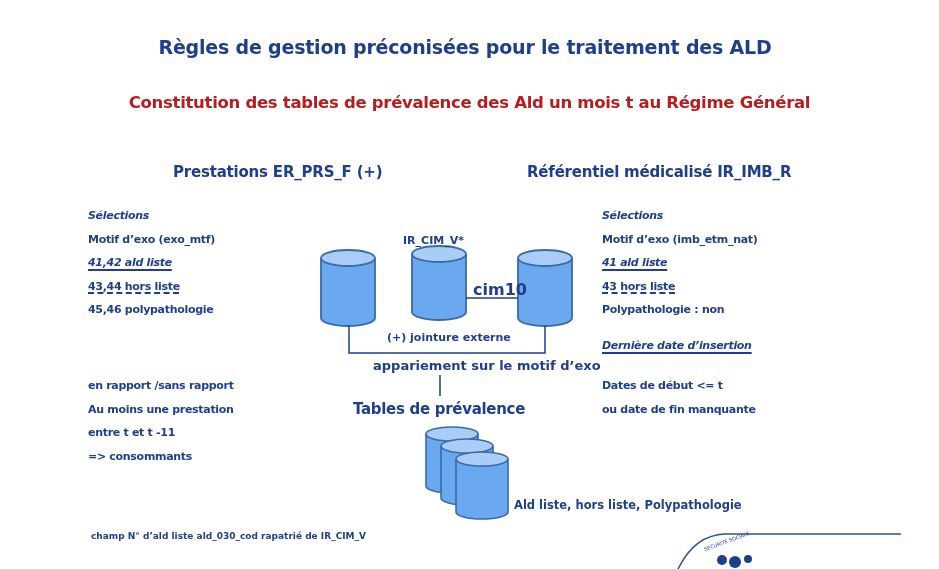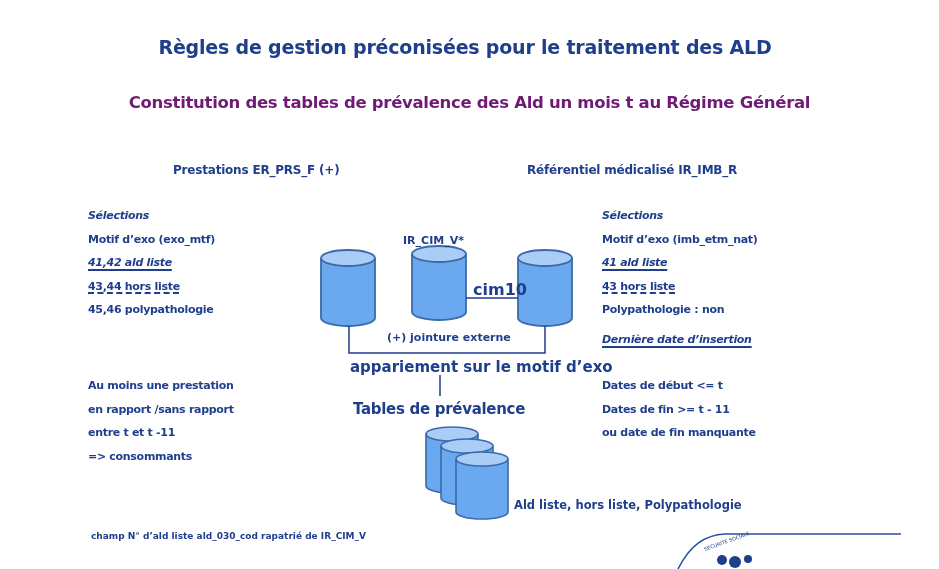--- a/index.html
+++ b/index.html
@@ -2,22 +2,22 @@
 <html><head>
 <meta charset="utf-8">
 <style>
   html, body { margin:0; padding:0; }
   body {
     width:939px; height:569px; background:#ffffff; position:relative; overflow:hidden;
     font-family:"DejaVu Sans", "Liberation Sans", sans-serif; color:#1b3a8a;
   }
   .abs { position:absolute; white-space:nowrap; }
   .title { left:0; width:930px; top:36px; text-align:center; font-size:19px; font-weight:bold; color:#1f3e8c; letter-spacing:-0.2px; }
-  .subtitle { left:0; width:939px; top:93px; text-align:center; font-size:16.5px; font-weight:bold; color:#701a75; letter-spacing:-0.3px; }
-  .colhead { font-size:12px; font-weight:bold; color:#1f3e8c; top:163px; letter-spacing:-0.2px; }
+  .subtitle { left:0; width:939px; top:93px; text-align:center; font-size:16.5px; font-weight:bold; color:#b91c1c; letter-spacing:-0.3px; }
+  .colhead { font-size:15px; font-weight:bold; color:#1f3e8c; top:163px; letter-spacing:-0.2px; }
   .block { font-size:11px; font-weight:bold; line-height:23.5px; color:#1f3e8c; letter-spacing:-0.3px; }
   .block .line { display:block; }
   .it { font-style:italic; }
   .ul { text-decoration:underline; text-decoration-thickness:2px; text-underline-offset:3px;font-style:italic; }
   .ul-dash { text-decoration:underline dashed; text-decoration-thickness:1.5px; text-underline-offset:3px; }
   .small { font-size:11px; font-weight:bold; color:#1f3e8c; }
   .foot { font-size:9px; font-weight:bold; color:#1f3e8c; line-height:12px; }
   svg { position:absolute; left:0; top:0; }
 </style>
 </head>
@@ -36,33 +36,32 @@
   <span class="line"><span class="ul-dash">43,44 hors liste</span></span>
   <span class="line">45,46 polypathologie</span>
 </div>
 
 <div class="abs block" style="left:602px; top:204px;">
   <span class="line it">Sélections</span>
   <span class="line">Motif d’exo (imb_etm_nat)</span>
   <span class="line"><span class="ul">41 ald liste</span></span>
   <span class="line"><span class="ul-dash">43 hors liste</span></span>
   <span class="line">Polypathologie : non</span>
-  <span class="line" style="margin-top:6px;"><span class="ul">Dernière date d’insertion</span></span>
+  <span class="line" style="margin-top:12px;"><span class="ul">Dernière date d’insertion</span></span>
 </div>
 
 <div class="abs block" style="left:88px; top:374px;">
+  <span class="line">en rapport /sans rapport</span>
   <span class="line">Au moins une prestation</span>
-  <span class="line">en rapport /sans rapport</span>
   <span class="line">entre t et t -11</span>
   <span class="line">=&gt; consommants</span>
 </div>
 
 <div class="abs block" style="left:602px; top:374px;">
   <span class="line">Dates de début &lt;= t</span>
-  <span class="line">Dates de fin &gt;= t - 11</span>
   <span class="line">ou date de fin manquante</span>
 </div>
 
 <svg width="939" height="569">
   <g stroke="#3a6aa8" stroke-width="1.8">
 
     <g>
       <path d="M321,258 L321,318 A27,8 0 0 0 375,318 L375,258" fill="#6aa8f0"></path>
       <ellipse cx="348" cy="258" rx="27" ry="8" fill="#a9cdf7"></ellipse>
     </g>
@@ -96,21 +95,21 @@
     <path d="M678,569 C690,545 705,535 725,534 L901,534"></path>
     <circle cx="722" cy="560" r="5" fill="#1f3e8c" stroke="none"></circle>
     <circle cx="735" cy="562" r="6" fill="#1f3e8c" stroke="none"></circle>
     <circle cx="748" cy="559" r="4" fill="#1f3e8c" stroke="none"></circle>
   </g>
 </svg>
 
 <div class="abs small" style="left:403px; top:234px; font-size:11px;">IR_CIM_V*</div>
 <div class="abs small" style="left:473px; top:280px; font-size:16px;">cim10</div>
 <div class="abs small" style="left:387px; top:331px; font-size:11px;">(+) jointure externe</div>
-<div class="abs small" style="left:350px; top:358px; font-size:15px;">appariement sur le motif d’exo</div>
+<div class="abs small" style="left:373px; top:358px; font-size:13px;">appariement sur le motif d’exo</div>
 <div class="abs block" style="left:353px; top:398px; font-size:15px;">Tables de prévalence</div>
 <div class="abs small" style="left:514px; top:498px; font-size:11.5px;">Ald liste, hors liste, Polypathologie</div>
 
 <div class="abs foot" style="left:86px; top:530px;">
   <div style="padding-left:5px;">champ N° d’ald liste ald_030_cod rapatrié de IR_CIM_V</div>
 </div>
 
 <div class="abs" style="left:703px; top:538px; font-size:5px; color:#1f3e8c; transform:rotate(-20deg);">SÉCURITÉ SOCIALE</div>
 
 </body></html>

